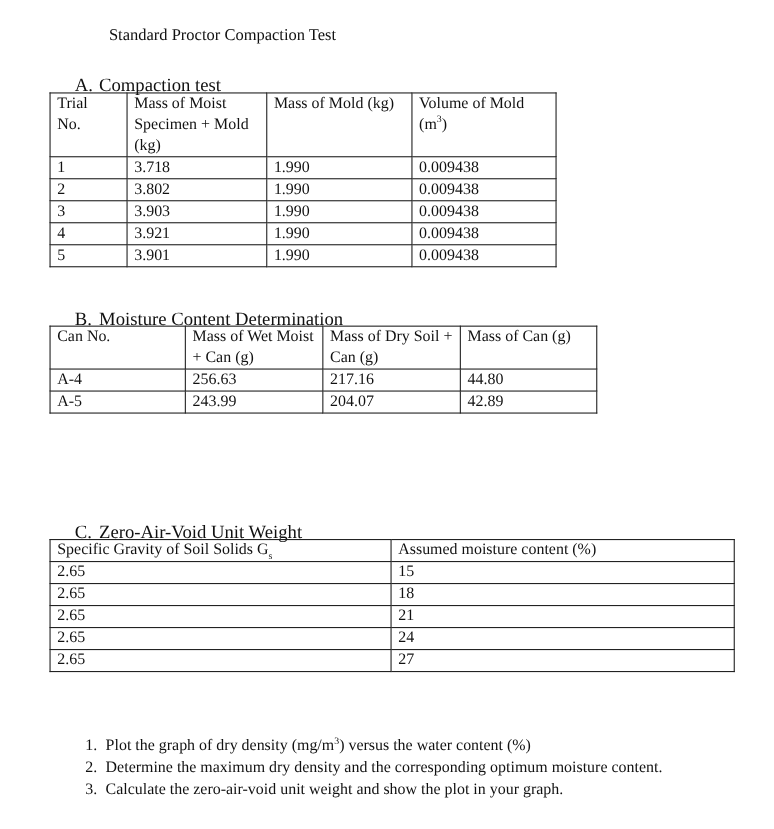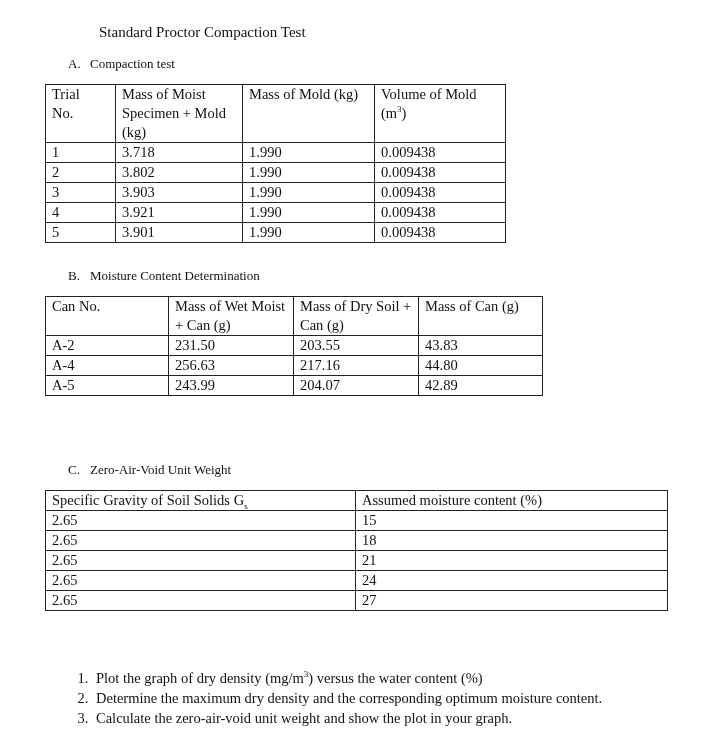--- a/index.html
+++ b/index.html
@@ -3,21 +3,21 @@
 <meta charset="utf-8">
 <style>
   html, body { margin: 0; padding: 0; background: #ffffff; }
   body {
     width: 704px; height: 754px; position: relative; overflow: hidden;
     font-family: "Liberation Serif", "DejaVu Serif", serif;
     color: #111; font-size: 14.5px;
   }
   .abs { position: absolute; }
   .title { left: 99px; top: 24px; font-size: 15px; }
-  .sec { font-size: 13px; }
+  .sec { font-size: 17px; margin-top: 12px; }
   .sec .letter { display: inline-block; width: 22px; }
   table { border-collapse: collapse; position: absolute; }
   td { border: 1px solid #222; padding: 0 6px; vertical-align: top; line-height: 19px; font-size: 14.5px; }
   td sup { font-size: 9px; line-height: 0; }
   td sub { font-size: 9px; line-height: 0; }
   .tA { left: 45px; top: 84px; width: 461px; }
   .tB { left: 45px; top: 296px; width: 498px; }
   .tC { left: 45px; top: 490px; width: 623px; }
   ol.q { position: absolute; left: 70px; top: 668px; margin: 0; padding-left: 22px; font-size: 14.5px; line-height: 20px; }
   ol.q li { padding-left: 4px; }
@@ -93,26 +93,20 @@
   <tbody>
       <tr>
     <td>Can No.</td>
     <td>Mass of Wet Moist + Can (g)</td>
     <td>Mass of Dry Soil + Can (g)</td>
     <td>Mass of Can (g)</td>
   </tr>
   </tbody>
     <tbody id="tB-body">
       <tr>
-        <td>A-2</td>
-        <td>231.50</td>
-        <td>203.55</td>
-        <td>43.83</td>
-      </tr>
-      <tr>
         <td>A-4</td>
         <td>256.63</td>
         <td>217.16</td>
         <td>44.80</td>
       </tr>
       <tr>
         <td>A-5</td>
         <td>243.99</td>
         <td>204.07</td>
         <td>42.89</td>

